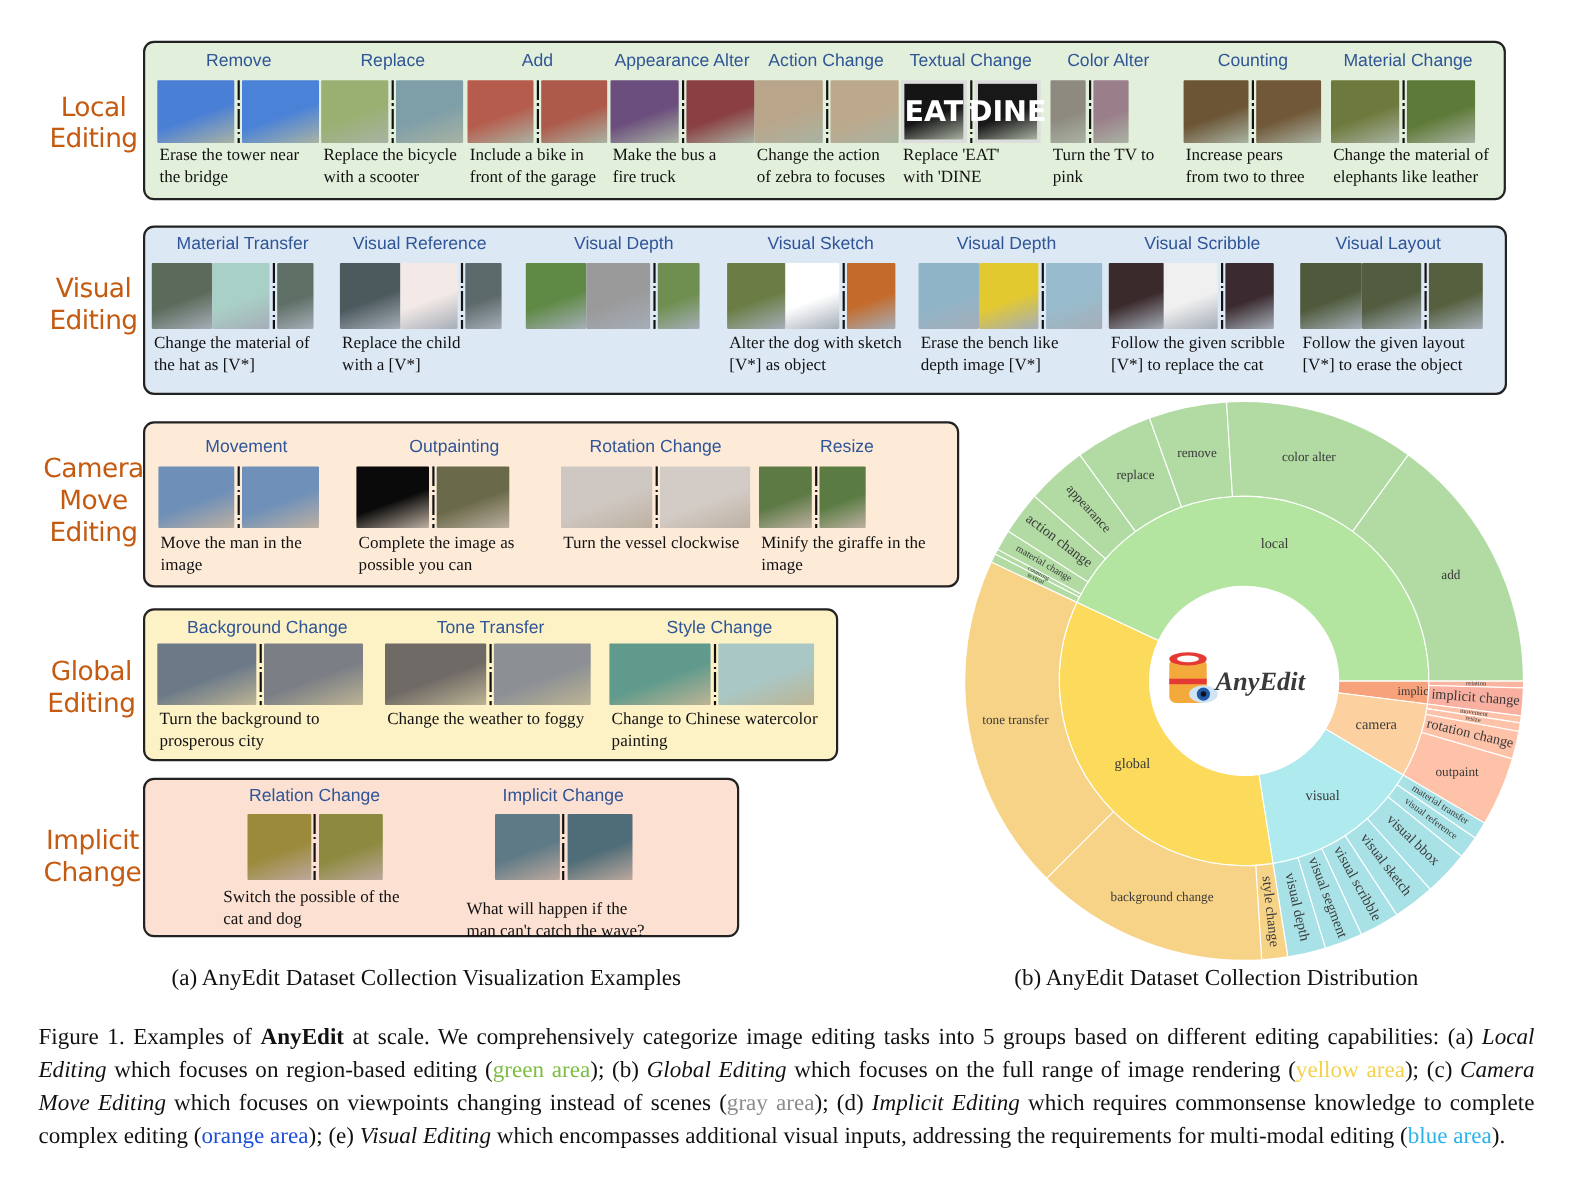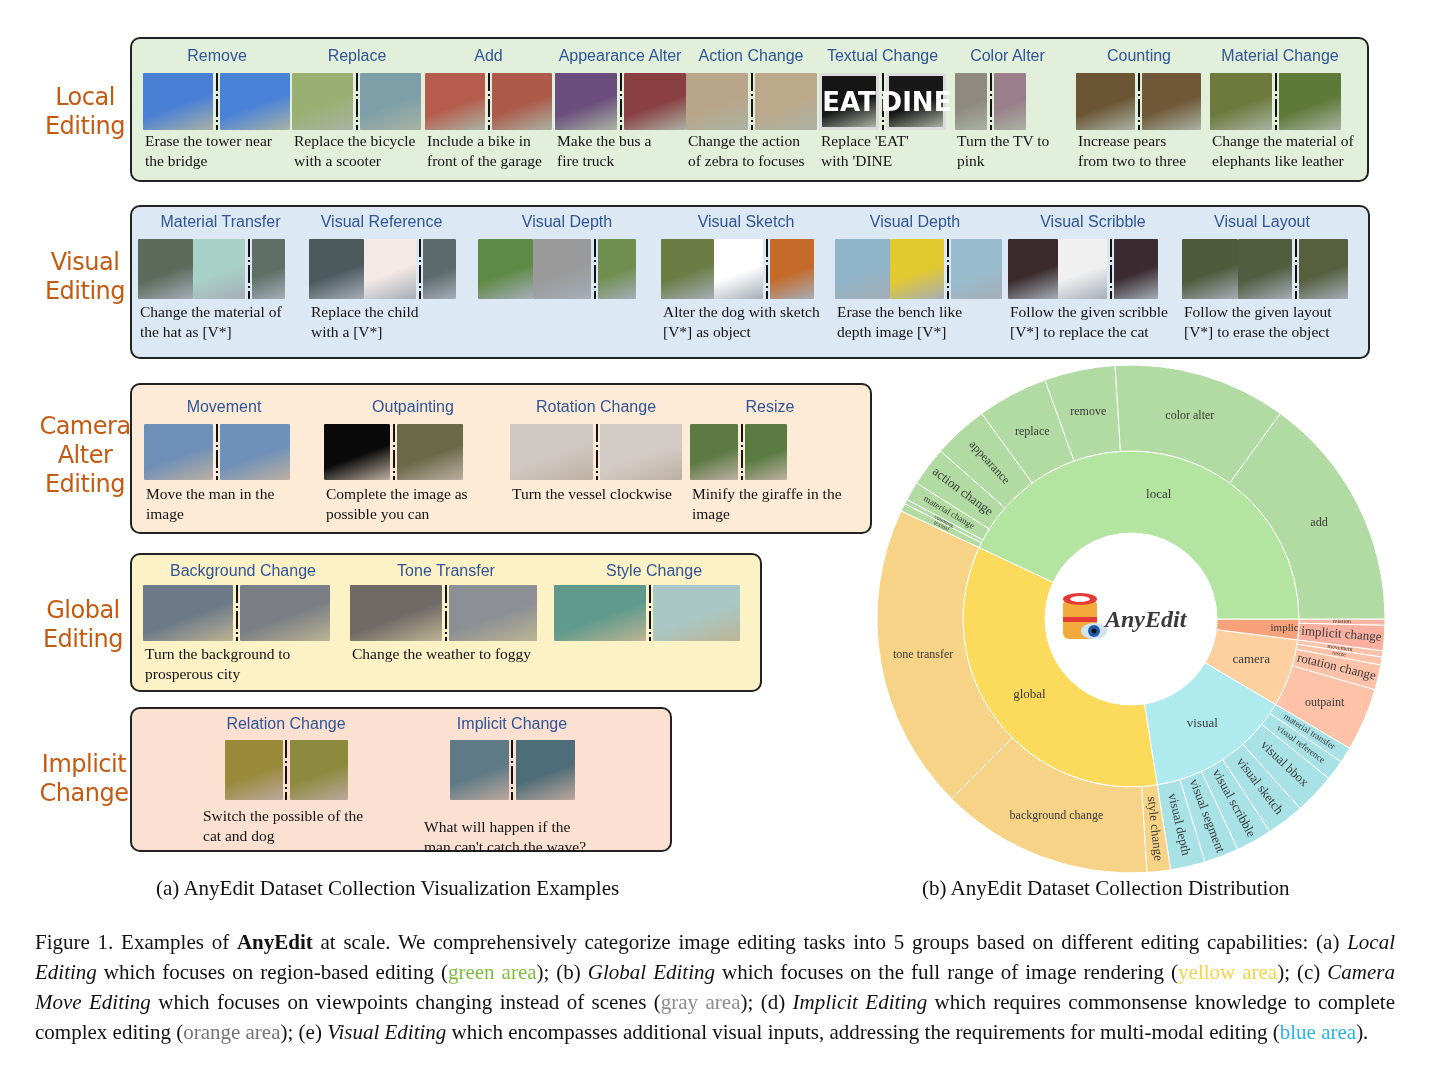--- a/index.html
+++ b/index.html
@@ -7,39 +7,39 @@
   .group-label{position:absolute;font-family:"DejaVu Sans",sans-serif;color:#c55a11;font-size:24px;line-height:29px;text-align:center;letter-spacing:-0.5px;}
   .panel{position:absolute;border:2px solid #222;border-radius:10px;box-sizing:border-box;}
   .item{position:absolute;}
   .item-title{font-family:"Liberation Sans",sans-serif;color:#2f5597;font-size:16px;white-space:nowrap;text-align:center;position:absolute;top:0;left:0;right:0;}
   .imgs{position:absolute;display:flex;align-items:flex-start;gap:0;}
   .thumb{height:100%;border-radius:1px;}
   .divider{width:7px;height:100%;background:repeating-linear-gradient(to bottom,#111 0 18px,transparent 18px 21px,#111 21px 23px,transparent 23px 26px);margin:0 0;background-size:2px 100%;background-repeat:repeat-y;background-position:center;}
   .desc{position:absolute;font-family:"Liberation Serif",serif;font-size:15.5px;line-height:20px;color:#111;white-space:pre;}
   .caption-sub{position:absolute;font-size:21px;font-family:"Liberation Serif",serif;}
   .fig-caption{position:absolute;left:35px;top:927px;width:1360px;font-size:21px;line-height:30px;text-align:justify;font-family:"Liberation Serif",serif;}
-  .c-green{color:#7cbd42}.c-yellow{color:#f4d24a}.c-gray{color:#8c8c8c}.c-orange{color:#737373}.c-blue{color:#2cb1e8}
+  .c-green{color:#7cbd42}.c-yellow{color:#f4d24a}.c-gray{color:#8c8c8c}.c-orange{color:#1d4ed8}.c-blue{color:#2cb1e8}
   #sunburst{position:absolute;left:870px;top:360px;}
   #sunburst text{font-family:"Liberation Serif",serif;fill:#3a3a3a;}
   .logo-text{font-family:"DejaVu Sans",sans-serif;font-weight:bold;font-style:italic;}
 </style>
 </head>
 <body>
 
 <div class="group-label" style="left:40px;top:83px;width:90px;">
   <div>Local</div>
   <div>Editing</div>
 </div>
 <div class="group-label" style="left:40px;top:248px;width:90px;">
   <div>Visual</div>
   <div>Editing</div>
 </div>
 <div class="group-label" style="left:38px;top:412px;width:94px;">
   <div>Camera</div>
-  <div>Alter</div>
+  <div>Move</div>
   <div>Editing</div>
 </div>
 <div class="group-label" style="left:38px;top:596px;width:90px;">
   <div>Global</div>
   <div>Editing</div>
 </div>
 <div class="group-label" style="left:36px;top:750px;width:96px;">
   <div>Implicit</div>
   <div>Change</div>
 </div>
@@ -362,20 +362,22 @@
     </div>
     <div class="desc" style="top: 82px; left: 2px;">Change the weather to foggy</div>
   </div>
 <div class="item" style="left: 554px; top: 562px; width: 200px; height: 124px;">
     <div class="item-title">Style Change</div>
     <div class="imgs" style="top: 23px; height: 56px; left: 0px;">
       <div class="thumb" style="width: 92px; background: linear-gradient(160deg, rgb(95, 154, 140) 0%, rgb(95, 154, 140) 55%, rgba(0, 0, 0, 0.25) 100%);"></div>
       <div class="divider"></div>
       <div class="thumb" style="width: 87px; background: linear-gradient(160deg, rgb(169, 199, 196) 0%, rgb(169, 199, 196) 55%, rgba(0, 0, 0, 0.25) 100%);"></div>
     </div>
+    <div class="desc" style="top: 82px; left: 2px;">Change to Chinese watercolor
+painting</div>
   </div>
 <div class="item" style="left: 201px; top: 715px; width: 170px; height: 133px;">
     <div class="item-title" style="text-align: center;">Relation Change</div>
     <div class="imgs" style="top: 25px; height: 60px; left: 23.5px;">
       <div class="thumb" style="width: 58px; background: linear-gradient(160deg, rgb(154, 138, 58) 0%, rgb(154, 138, 58) 55%, rgba(0, 0, 0, 0.25) 100%);"></div>
       <div class="divider"></div>
       <div class="thumb" style="width: 58px; background: linear-gradient(160deg, rgb(140, 138, 62) 0%, rgb(140, 138, 62) 55%, rgba(0, 0, 0, 0.25) 100%);"></div>
     </div>
     <div class="desc" style="top: 91px; left: 2px;">Switch the possible of the
 cat and dog</div>

